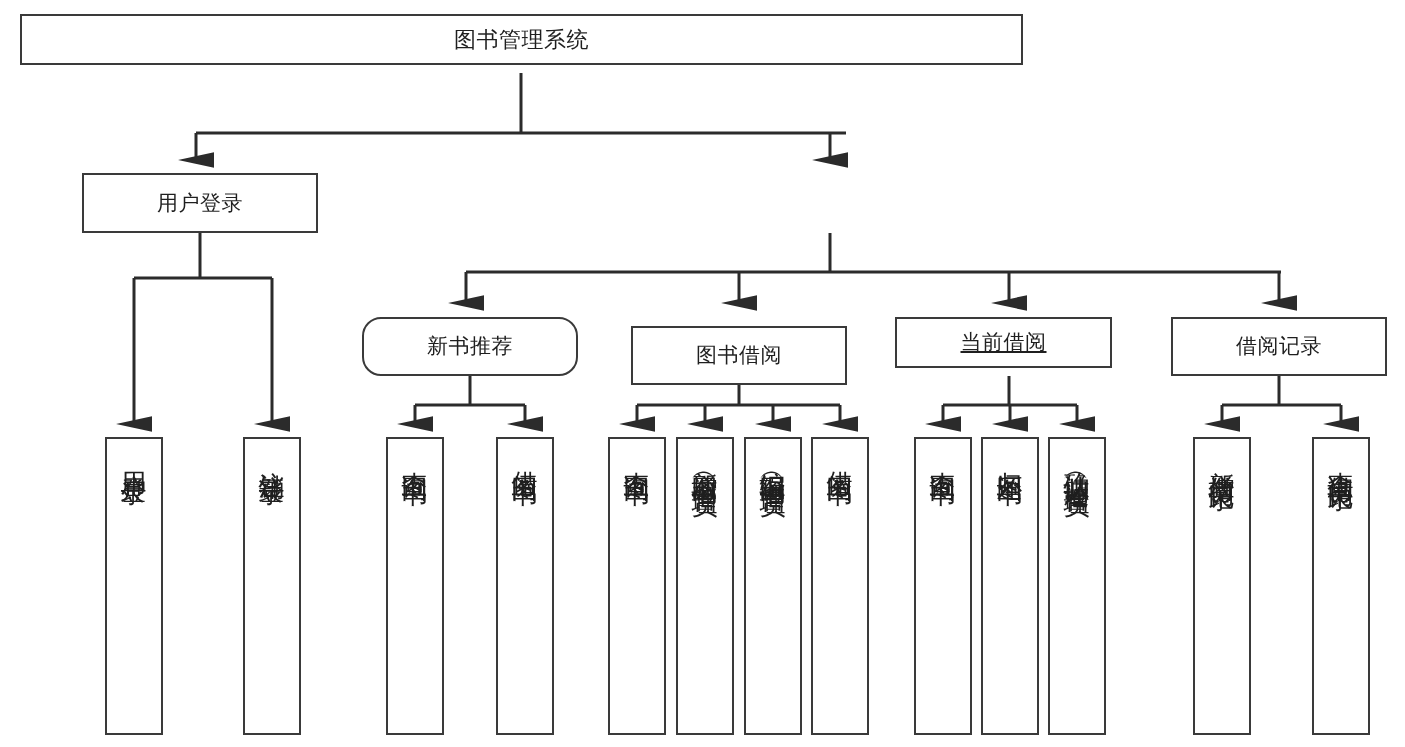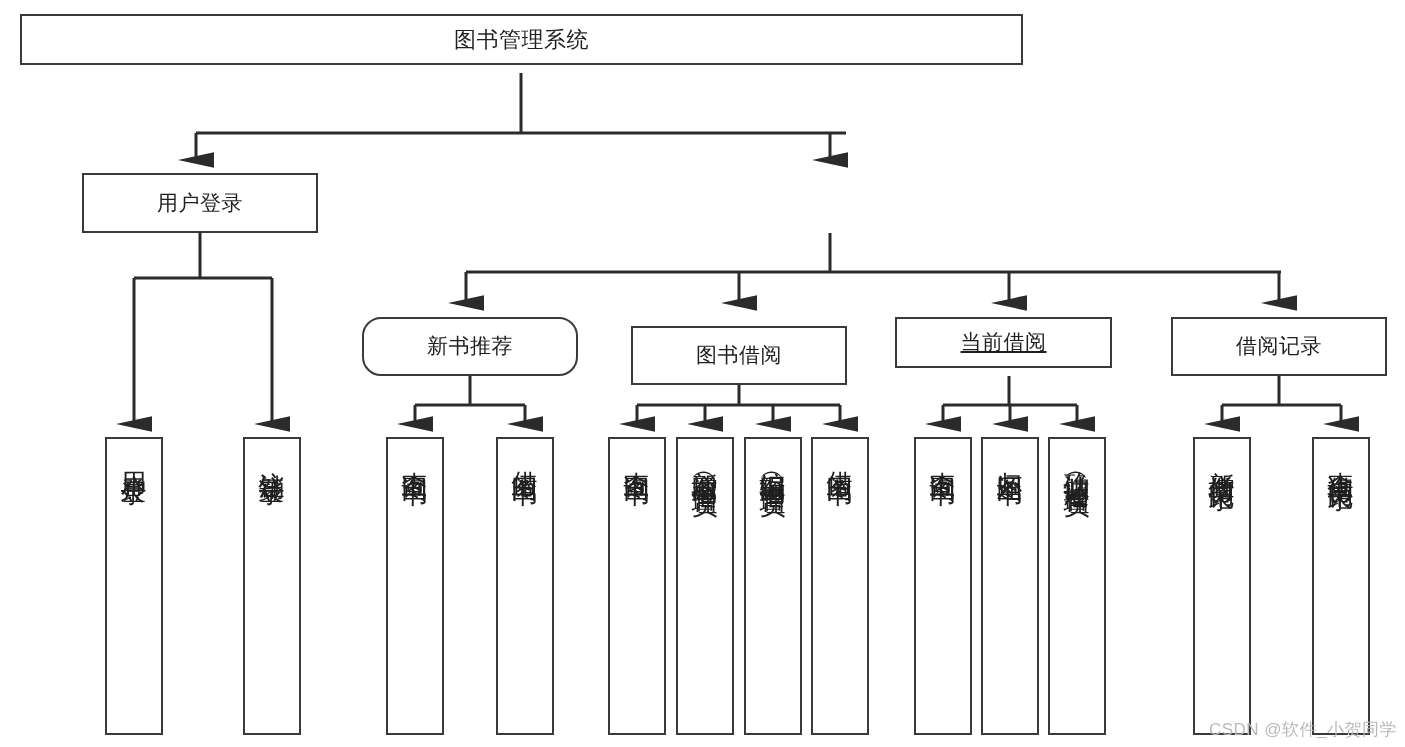--- a/index.html
+++ b/index.html
@@ -183,14 +183,13 @@
     <span class="lbl">确认归还（管理员）</span>
   </div>
 
   <div class="node v" style="left:1193px; top:437px; width:58px; height:298px;">
     <span class="lbl">新增借阅记录</span>
   </div>
   <div class="node v" style="left:1312px; top:437px; width:58px; height:298px;">
     <span class="lbl">查询借阅记录</span>
   </div>
 
-  <div class="watermark">CSDN @软件_小贺同学</div>
 </div>
 
 </body></html>

